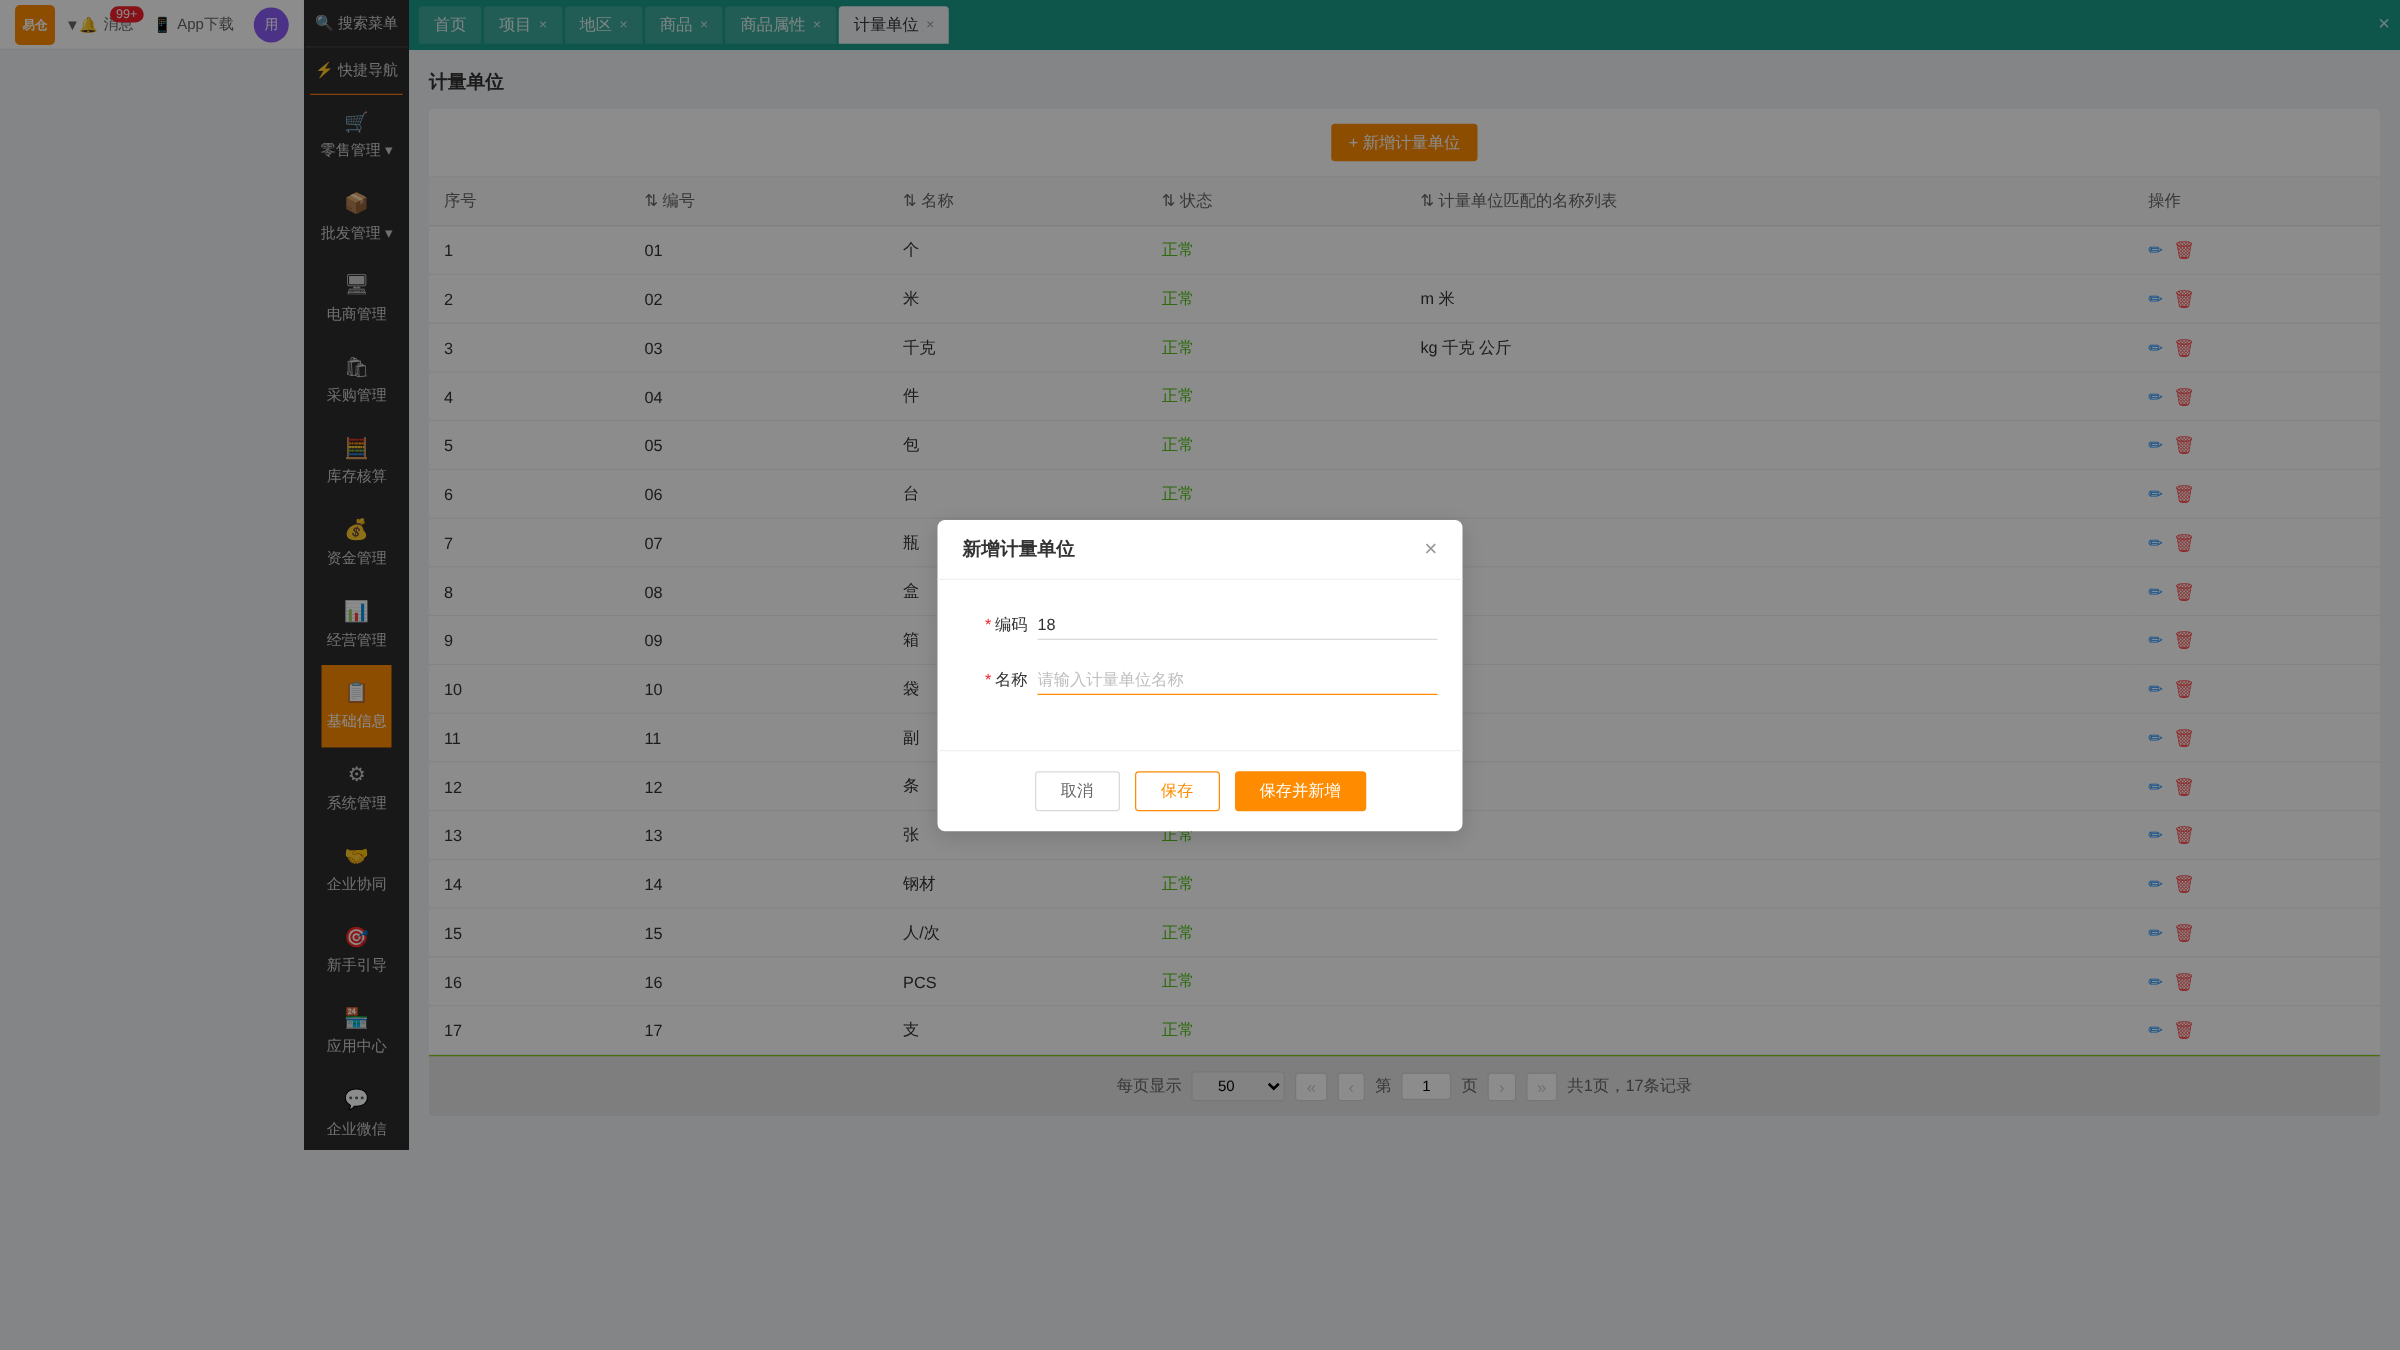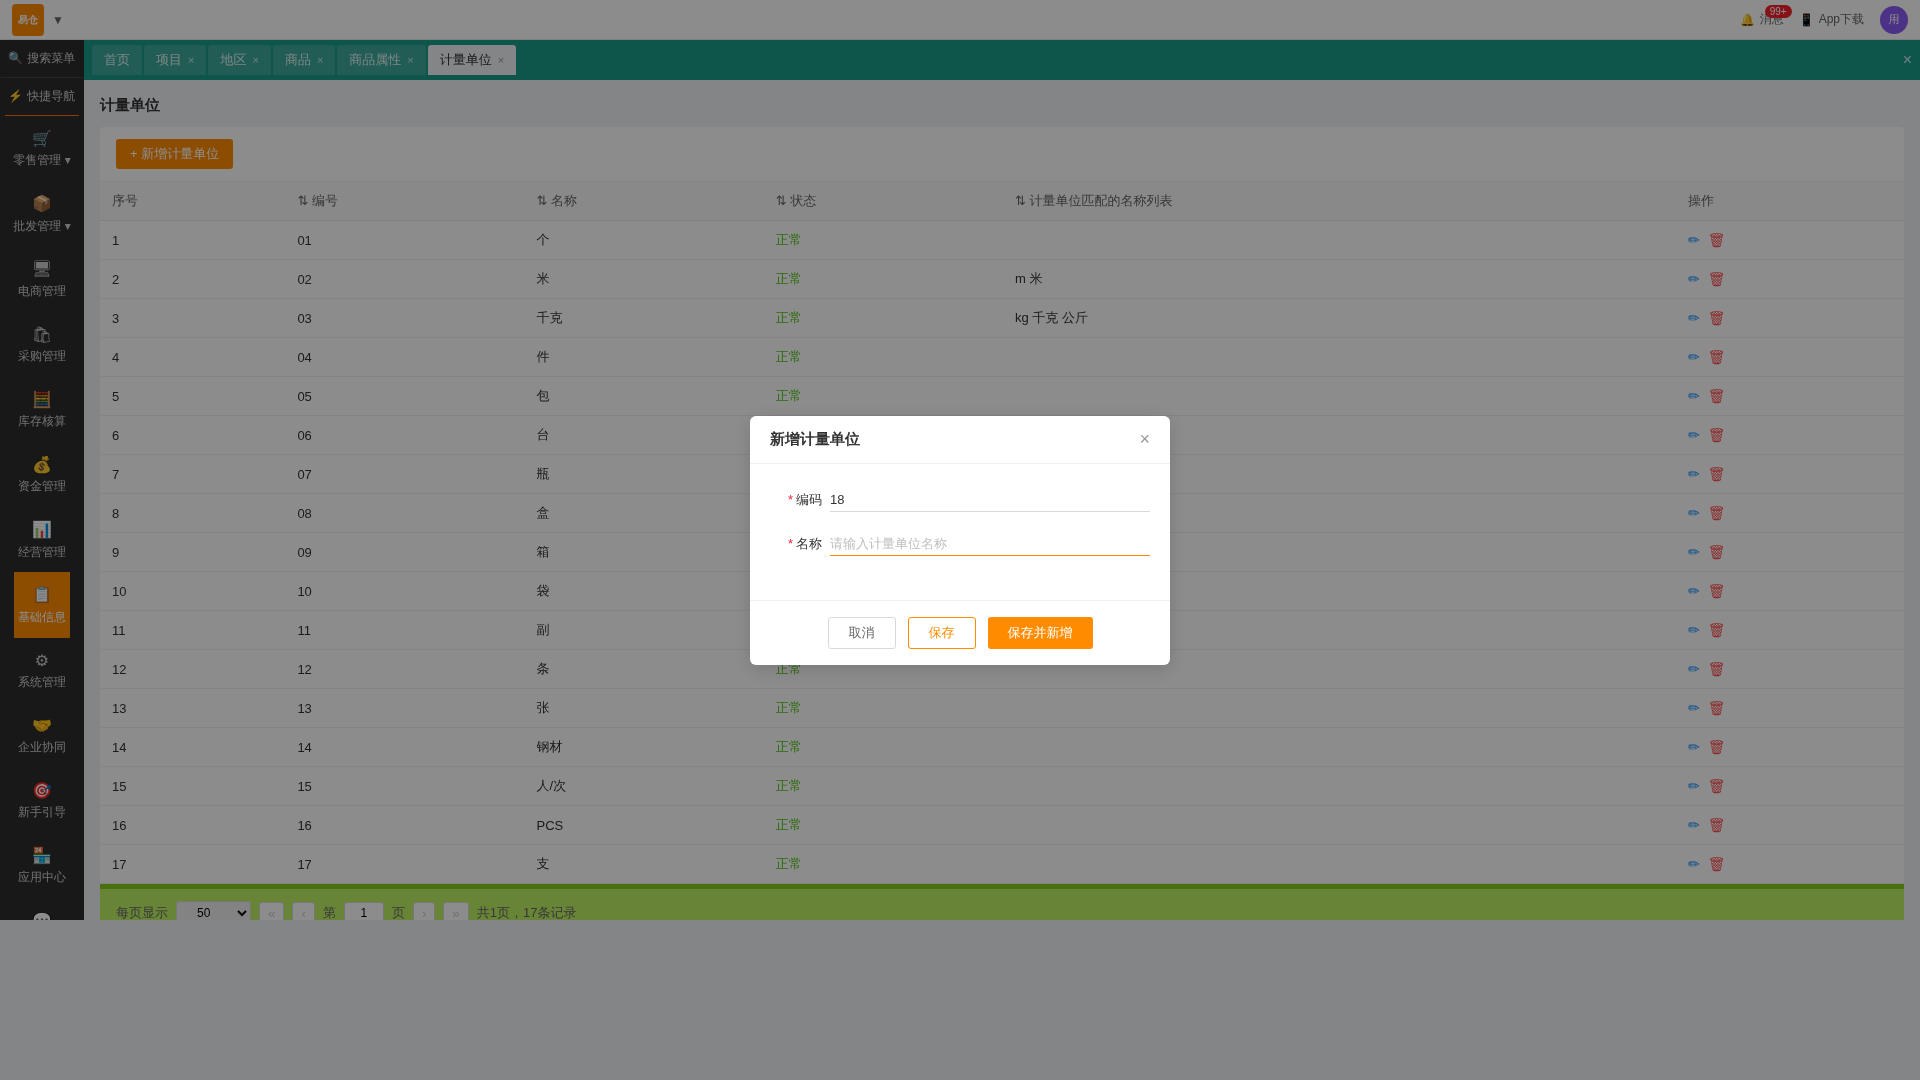--- a/index.html
+++ b/index.html
@@ -1,19 +1,19 @@
 <!DOCTYPE html>
 <html><head>
   <meta charset="utf-8">
   <style>
     * { box-sizing: border-box; margin: 0; padding: 0; }
     body { font-family: 'Microsoft YaHei', Arial, sans-serif; font-size: 13px; background: #f0f2f5; overflow: hidden; }
 
     
-    .app-container { display: flex; flex-direction: column; height: 920px; width: 1920px; }
+    .app-container { display: flex; flex-direction: row; height: 920px; width: 1920px; }
     .top-bar { height: 40px; background: #fff; display: flex; align-items: center; padding: 0 12px; border-bottom: 1px solid #e8e8e8; justify-content: space-between; }
     .top-bar-left { display: flex; align-items: center; gap: 8px; }
     .logo-area { display: flex; align-items: center; gap: 6px; }
     .logo-icon { width: 32px; height: 32px; background: #ff8c00; border-radius: 4px; display: flex; align-items: center; justify-content: center; color: white; font-weight: bold; font-size: 14px; }
     .top-bar-right { display: flex; align-items: center; gap: 16px; }
     .notification-btn { display: flex; align-items: center; gap: 4px; color: #666; font-size: 12px; cursor: pointer; position: relative; }
     .badge { background: #f5222d; color: white; border-radius: 8px; padding: 1px 5px; font-size: 10px; position: absolute; top: -6px; right: -8px; }
     .app-download { display: flex; align-items: center; gap: 4px; color: #666; font-size: 12px; cursor: pointer; }
     .user-avatar { width: 28px; height: 28px; border-radius: 50%; background: #8b5cf6; display: flex; align-items: center; justify-content: center; color: white; font-size: 11px; cursor: pointer; }
 
@@ -35,34 +35,34 @@
     .tab-close { font-size: 11px; color: rgba(255,255,255,0.7); cursor: pointer; margin-left: 2px; }
     .tab.active .tab-close { color: #999; }
     .tab-bar-close { margin-left: auto; color: rgba(255,255,255,0.8); cursor: pointer; font-size: 16px; }
 
     
     .page-content { flex: 1; background: #f0f2f5; padding: 16px; overflow-y: auto; position: relative; }
     .page-title { font-size: 15px; font-weight: bold; color: #333; margin-bottom: 12px; }
 
     
     .table-container { background: white; border-radius: 4px; overflow: hidden; }
-    .table-toolbar { display: flex; justify-content: flex-start; padding: 12px 16px; border-bottom: 1px solid #f0f0f0; }
+    .table-toolbar { display: flex; justify-content: center; padding: 12px 16px; border-bottom: 1px solid #f0f0f0; }
     .add-btn { background: #ff8c00; color: white; border: none; padding: 6px 14px; border-radius: 3px; cursor: pointer; font-size: 13px; }
 
     table { width: 100%; border-collapse: collapse; }
     thead tr { background: #fafafa; }
     th { padding: 10px 12px; text-align: left; font-weight: 500; color: #666; border-bottom: 1px solid #e8e8e8; font-size: 13px; white-space: nowrap; }
     td { padding: 10px 12px; border-bottom: 1px solid #f0f0f0; color: #333; font-size: 13px; }
     .status-normal { color: #52c41a; }
     .action-icons { display: flex; gap: 8px; }
     .action-icon { color: #1890ff; cursor: pointer; font-size: 14px; }
     .action-icon.delete { color: #ff4d4f; }
 
     
-    .pagination { display: flex; align-items: center; justify-content: flex-start; padding: 12px 16px; gap: 8px; font-size: 13px; color: #666; background: #bef264; border-top: 5px solid #84cc16; }
+    .pagination { display: flex; align-items: center; justify-content: center; padding: 12px 16px; gap: 8px; font-size: 13px; color: #666; background: #e5e5e5; border-top: 1px solid #84cc16; }
     .page-select { border: 1px solid #d9d9d9; border-radius: 3px; padding: 3px 16px; font-size: 12px; }
     .page-btn { border: 1px solid #d9d9d9; background: white; padding: 3px 8px; border-radius: 3px; cursor: pointer; color: #666; }
     .page-btn.disabled { color: #ccc; cursor: not-allowed; }
     .page-input { border: 1px solid #d9d9d9; border-radius: 3px; padding: 3px 6px; width: 40px; text-align: center; font-size: 12px; }
 
     
     .overlay { position: fixed; top: 0; left: 0; width: 100%; height: 100%; background: rgba(0,0,0,0.45); z-index: 100; display: flex; align-items: center; justify-content: center; }
 
     
     .modal { background: white; border-radius: 6px; width: 420px; box-shadow: 0 4px 20px rgba(0,0,0,0.15); }

